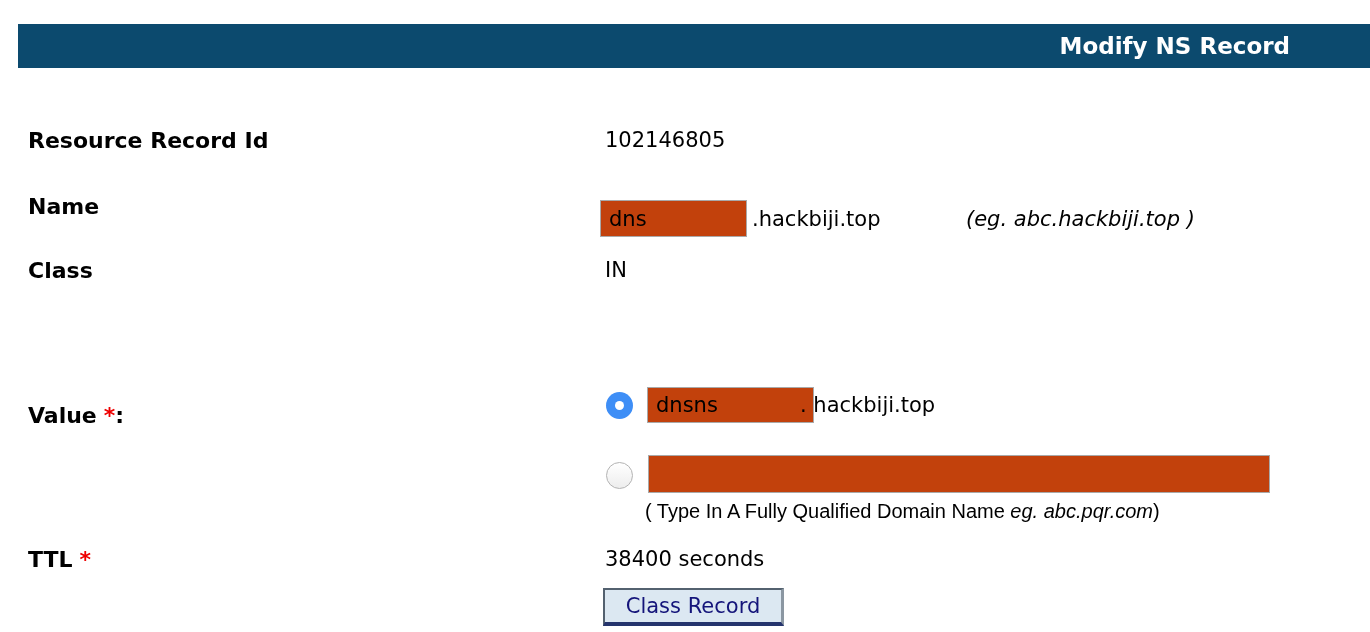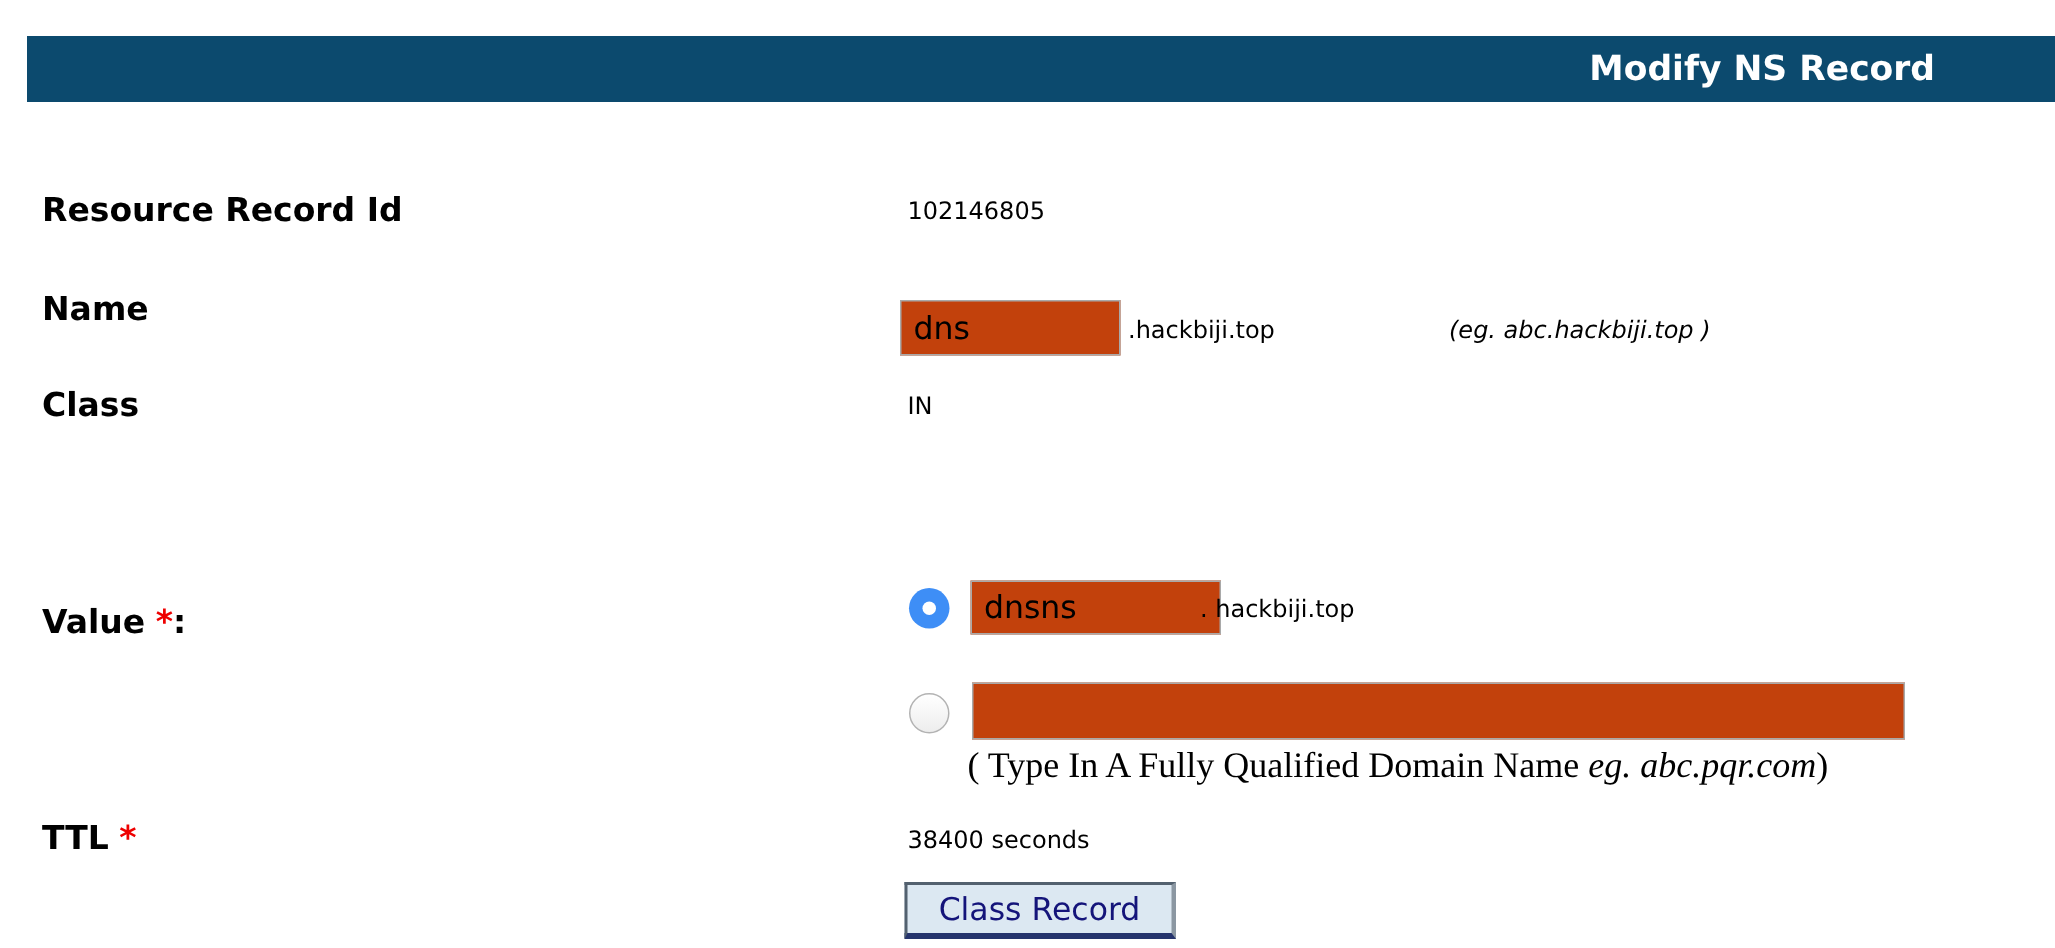--- a/index.html
+++ b/index.html
@@ -32,21 +32,21 @@
     position:absolute;
     left:28px;
     font-weight:bold;
     font-size:22px;
     line-height:27px;
     white-space:nowrap;
     text-align:right;
   }
   .value-text {
     position:absolute;
-    font-size:16px;
+    font-size:21px;
     line-height:27px;
     white-space:nowrap;
   }
   .req {
     color:#ee0000;
     font-weight:bold;
     margin-left:7px;
   }
   .colon { font-weight:bold; }
   .hint-italic { font-style:italic; }
@@ -75,22 +75,22 @@
     width:9px; height:9px;
     border-radius:50%;
     background:#ffffff;
   }
   .radio.unselected {
     background:linear-gradient(#ffffff, #ededed);
     border:1px solid #b3b3b3;
   }
   .caption {
     position:absolute;
-    font-family:Liberation Serif, serif;
-    font-size:24px;
+    font-family:Liberation Sans, sans-serif;
+    font-size:20px;
     line-height:27px;
     white-space:nowrap;
   }
   .submit-btn {
     position:absolute;
     left:603px; top:588px;
     width:181px; height:38px;
     box-sizing:border-box;
     background:#dce8f2;
     color:#14147a;

